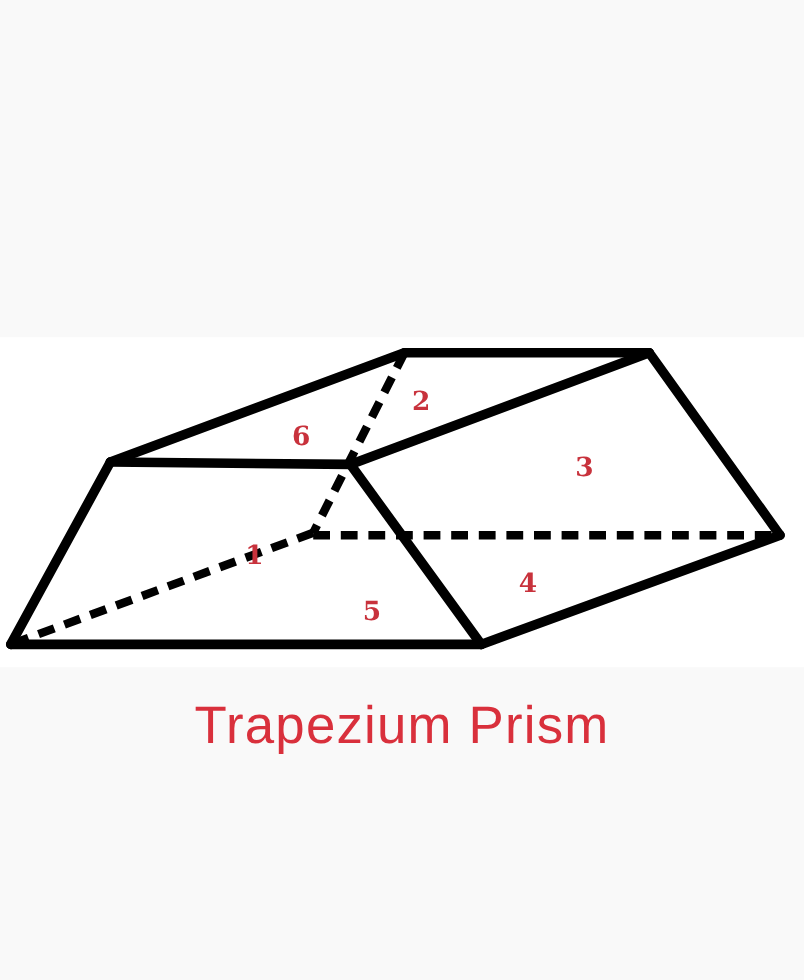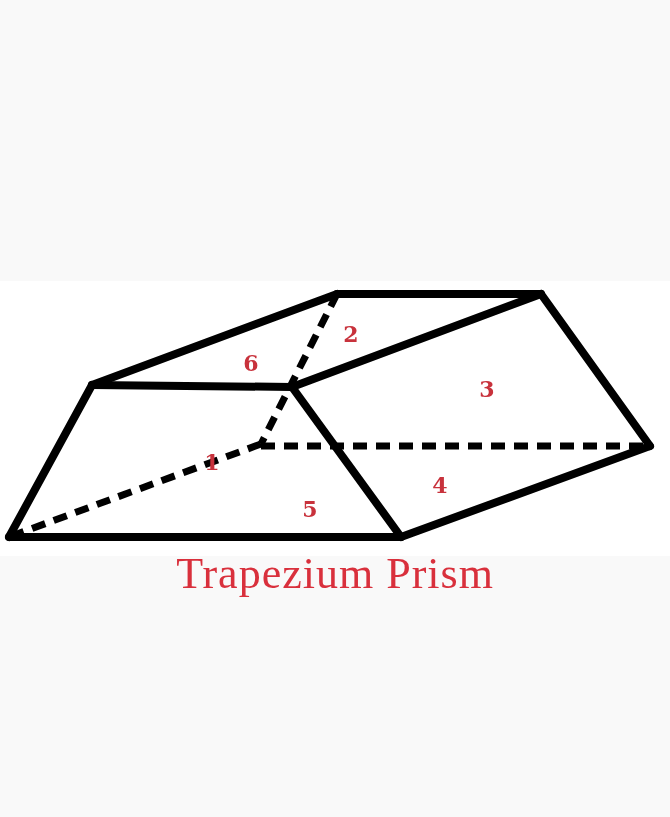--- a/index.html
+++ b/index.html
@@ -16,23 +16,23 @@
     }
     svg.figure { position: absolute; left: 0; top: 0; }
     .face-label {
       font-family: "DejaVu Serif", serif;
       font-weight: bold;
       font-size: 22px;
       fill: #c8323c;
     }
     .caption {
       position: absolute;
-      left: 0; top: 548px; width: 670px;
+      left: 0; top: 580px; width: 670px;
       text-align: center;
-      font-family: Liberation Serif, serif;
+      font-family: Liberation Sans, sans-serif;
       font-size: 44px;
       letter-spacing: 1px;
       color: #d9303c;
     }
   </style>
 </head>
 <body>
 
 <div class="band"></div>
 

